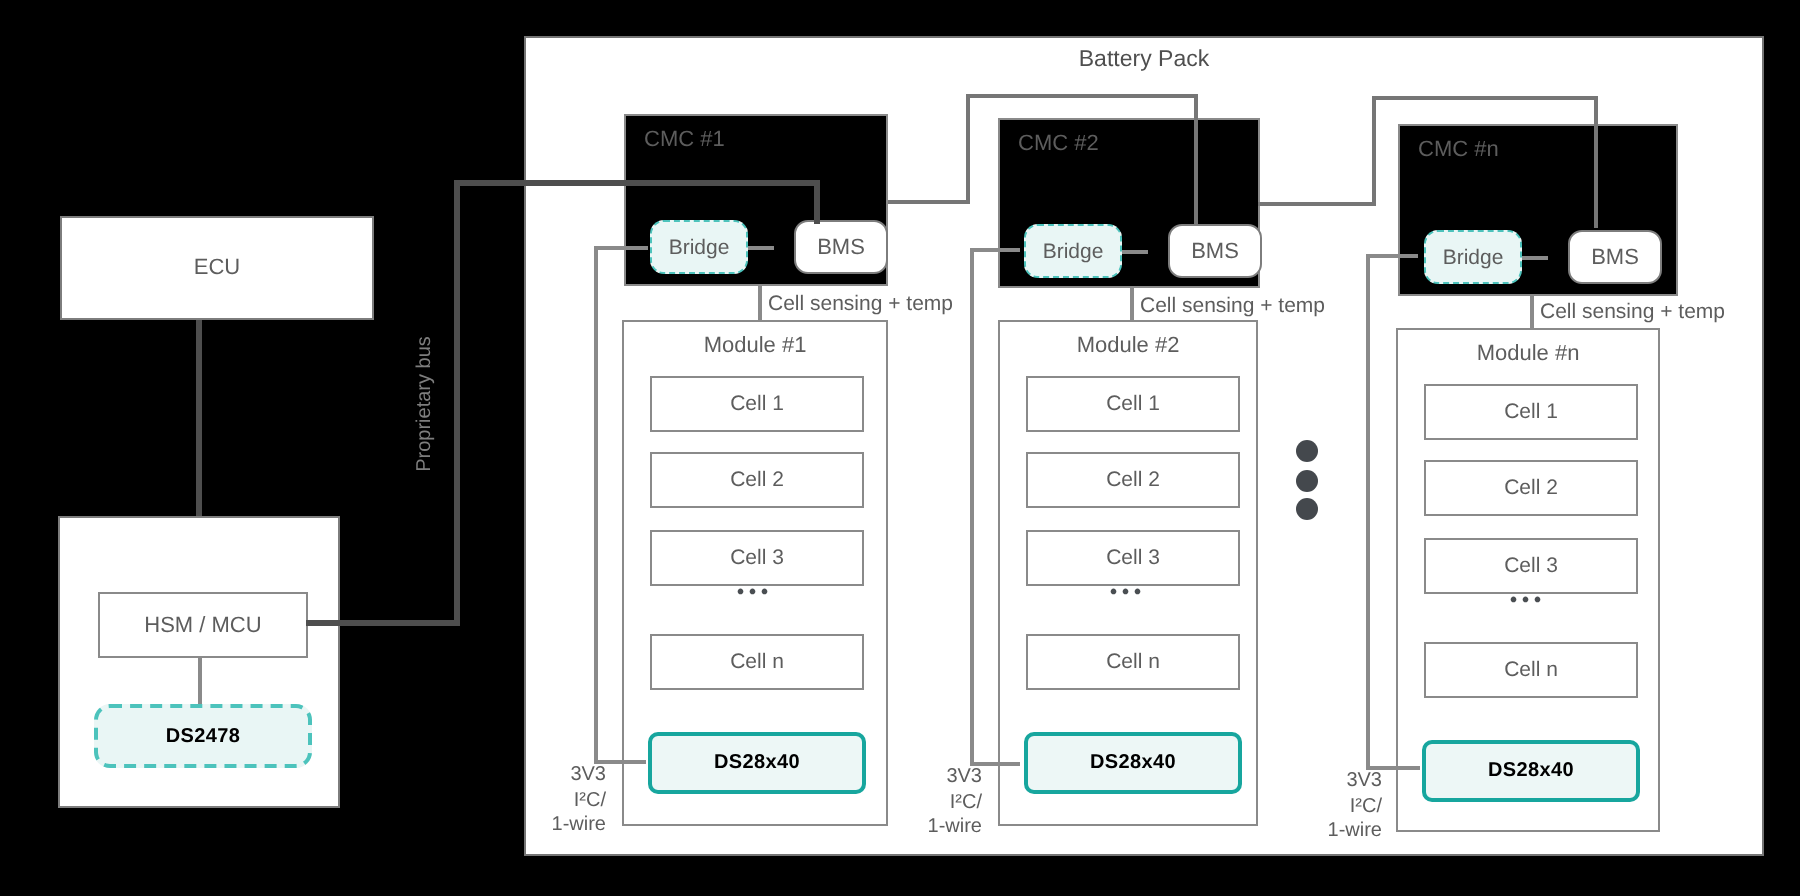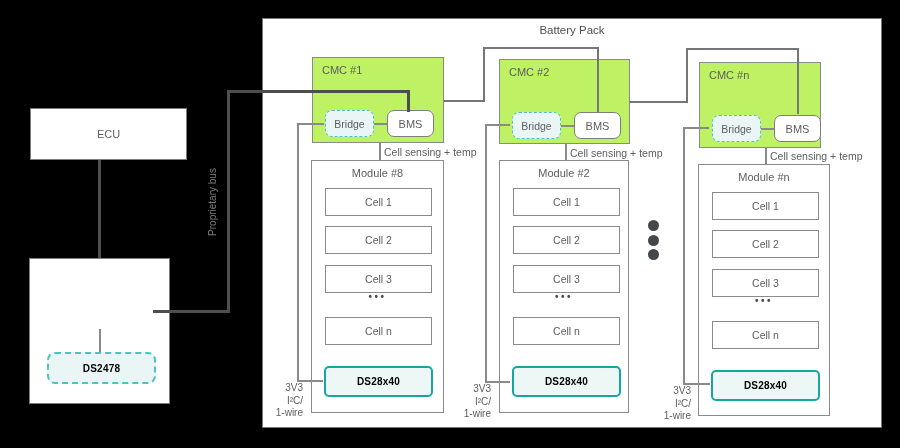--- a/index.html
+++ b/index.html
@@ -33,29 +33,29 @@
   #bus-drop{left:407px;top:90px;width:3px;height:22px;}
   #bus-label{left:159px;top:195px;width:110px;height:14px;text-align:center;
              transform:rotate(-90deg);font-size:10px;color:#7e7e7e;}
 
   
   #pack{left:262px;top:18px;width:620px;height:410px;background:#fff;
         border:1.5px solid #757575;box-sizing:border-box;position:absolute;}
   #pack-title{position:absolute;top:5px;width:100%;text-align:center;font-size:11.5px;color:#4f4f4f;}
 
   
-  .cmc{position:absolute;background:#bef264;border:1.2px solid #8a8a8a;box-sizing:border-box;}
+  .cmc{position:absolute;background:#000000;border:1.2px solid #8a8a8a;box-sizing:border-box;}
   .col1 .cmc{left:49px;top:38px;width:132px;height:86px;}
   .col2 .cmc{left:236px;top:40px;width:131px;height:85px;}
-  .coln .cmc{left:436px;top:43px;width:122px;height:86px;}
+  .coln .cmc{left:436px;top:43px;width:140px;height:86px;}
   .cmc-title{position:absolute;left:9px;top:6px;font-size:11px;color:#5d5d5d;}
   .bridge{position:absolute;left:12px;top:52px;width:49px;height:27px;background:#e9f6f5;
           border:1.8px dashed #4cc3bc;border-radius:7px;box-sizing:border-box;
           font-size:10.5px;color:#5d5d5d;}
-  .bms{position:absolute;left:74px;top:52px;width:47px;height:27px;background:#fff;
+  .bms{position:absolute;left:84px;top:52px;width:47px;height:27px;background:#fff;
        border:1.4px solid #7d7d7d;border-radius:7px;box-sizing:border-box;
        font-size:11px;color:#5d5d5d;}
   .bb-link{position:absolute;left:61px;top:65px;width:13px;height:2px;background:#8a8a8a;}
 
   
   .module{position:absolute;background:#fff;border:1.2px solid #8a8a8a;box-sizing:border-box;}
   .col1 .module{left:48px;top:141px;width:133px;height:253px;}
   .col2 .module{left:236px;top:141px;width:130px;height:253px;}
   .coln .module{left:435px;top:145px;width:132px;height:252px;}
   .module-title{position:absolute;top:6px;width:100%;text-align:center;font-size:11px;color:#5d5d5d;}
@@ -112,20 +112,23 @@
 <body>
 
 <div id="canvas">
 
   <div id="ecu" class="box center">
     <span class="lbl">ECU</span>
   </div>
   <div id="ecu-link" class="line dark"></div>
 
   <div id="bmc" class="box">
+    <div id="hsm" class="thinbox center">
+      <span class="lbl">HSM / MCU</span>
+    </div>
     <div id="hsm-link" class="line gray"></div>
     <div id="ds2478" class="center">
       <span class="chiptext">DS2478</span>
     </div>
   </div>
 
   <div id="pack">
     <div id="pack-title">Battery Pack</div>
 
     <div class="col1">
@@ -133,21 +136,21 @@
         <div class="cmc-title">CMC #1</div>
         <div class="bridge center">
             <span>Bridge</span>
           </div>
         <div class="bb-link"></div>
         <div class="bms center">
             <span>BMS</span>
           </div>
       </div>
       <div class="module">
-        <div class="module-title">Module #8</div>
+        <div class="module-title">Module #1</div>
         <div class="cell c1 center">Cell 1</div>
         <div class="cell c2 center">Cell 2</div>
         <div class="cell c3 center">Cell 3</div>
         <div class="mod-dots">•••</div>
         <div class="cell cn center">Cell n</div>
         <div class="ds center">
             <span class="chiptext">DS28x40</span>
           </div>
       </div>
     </div>

